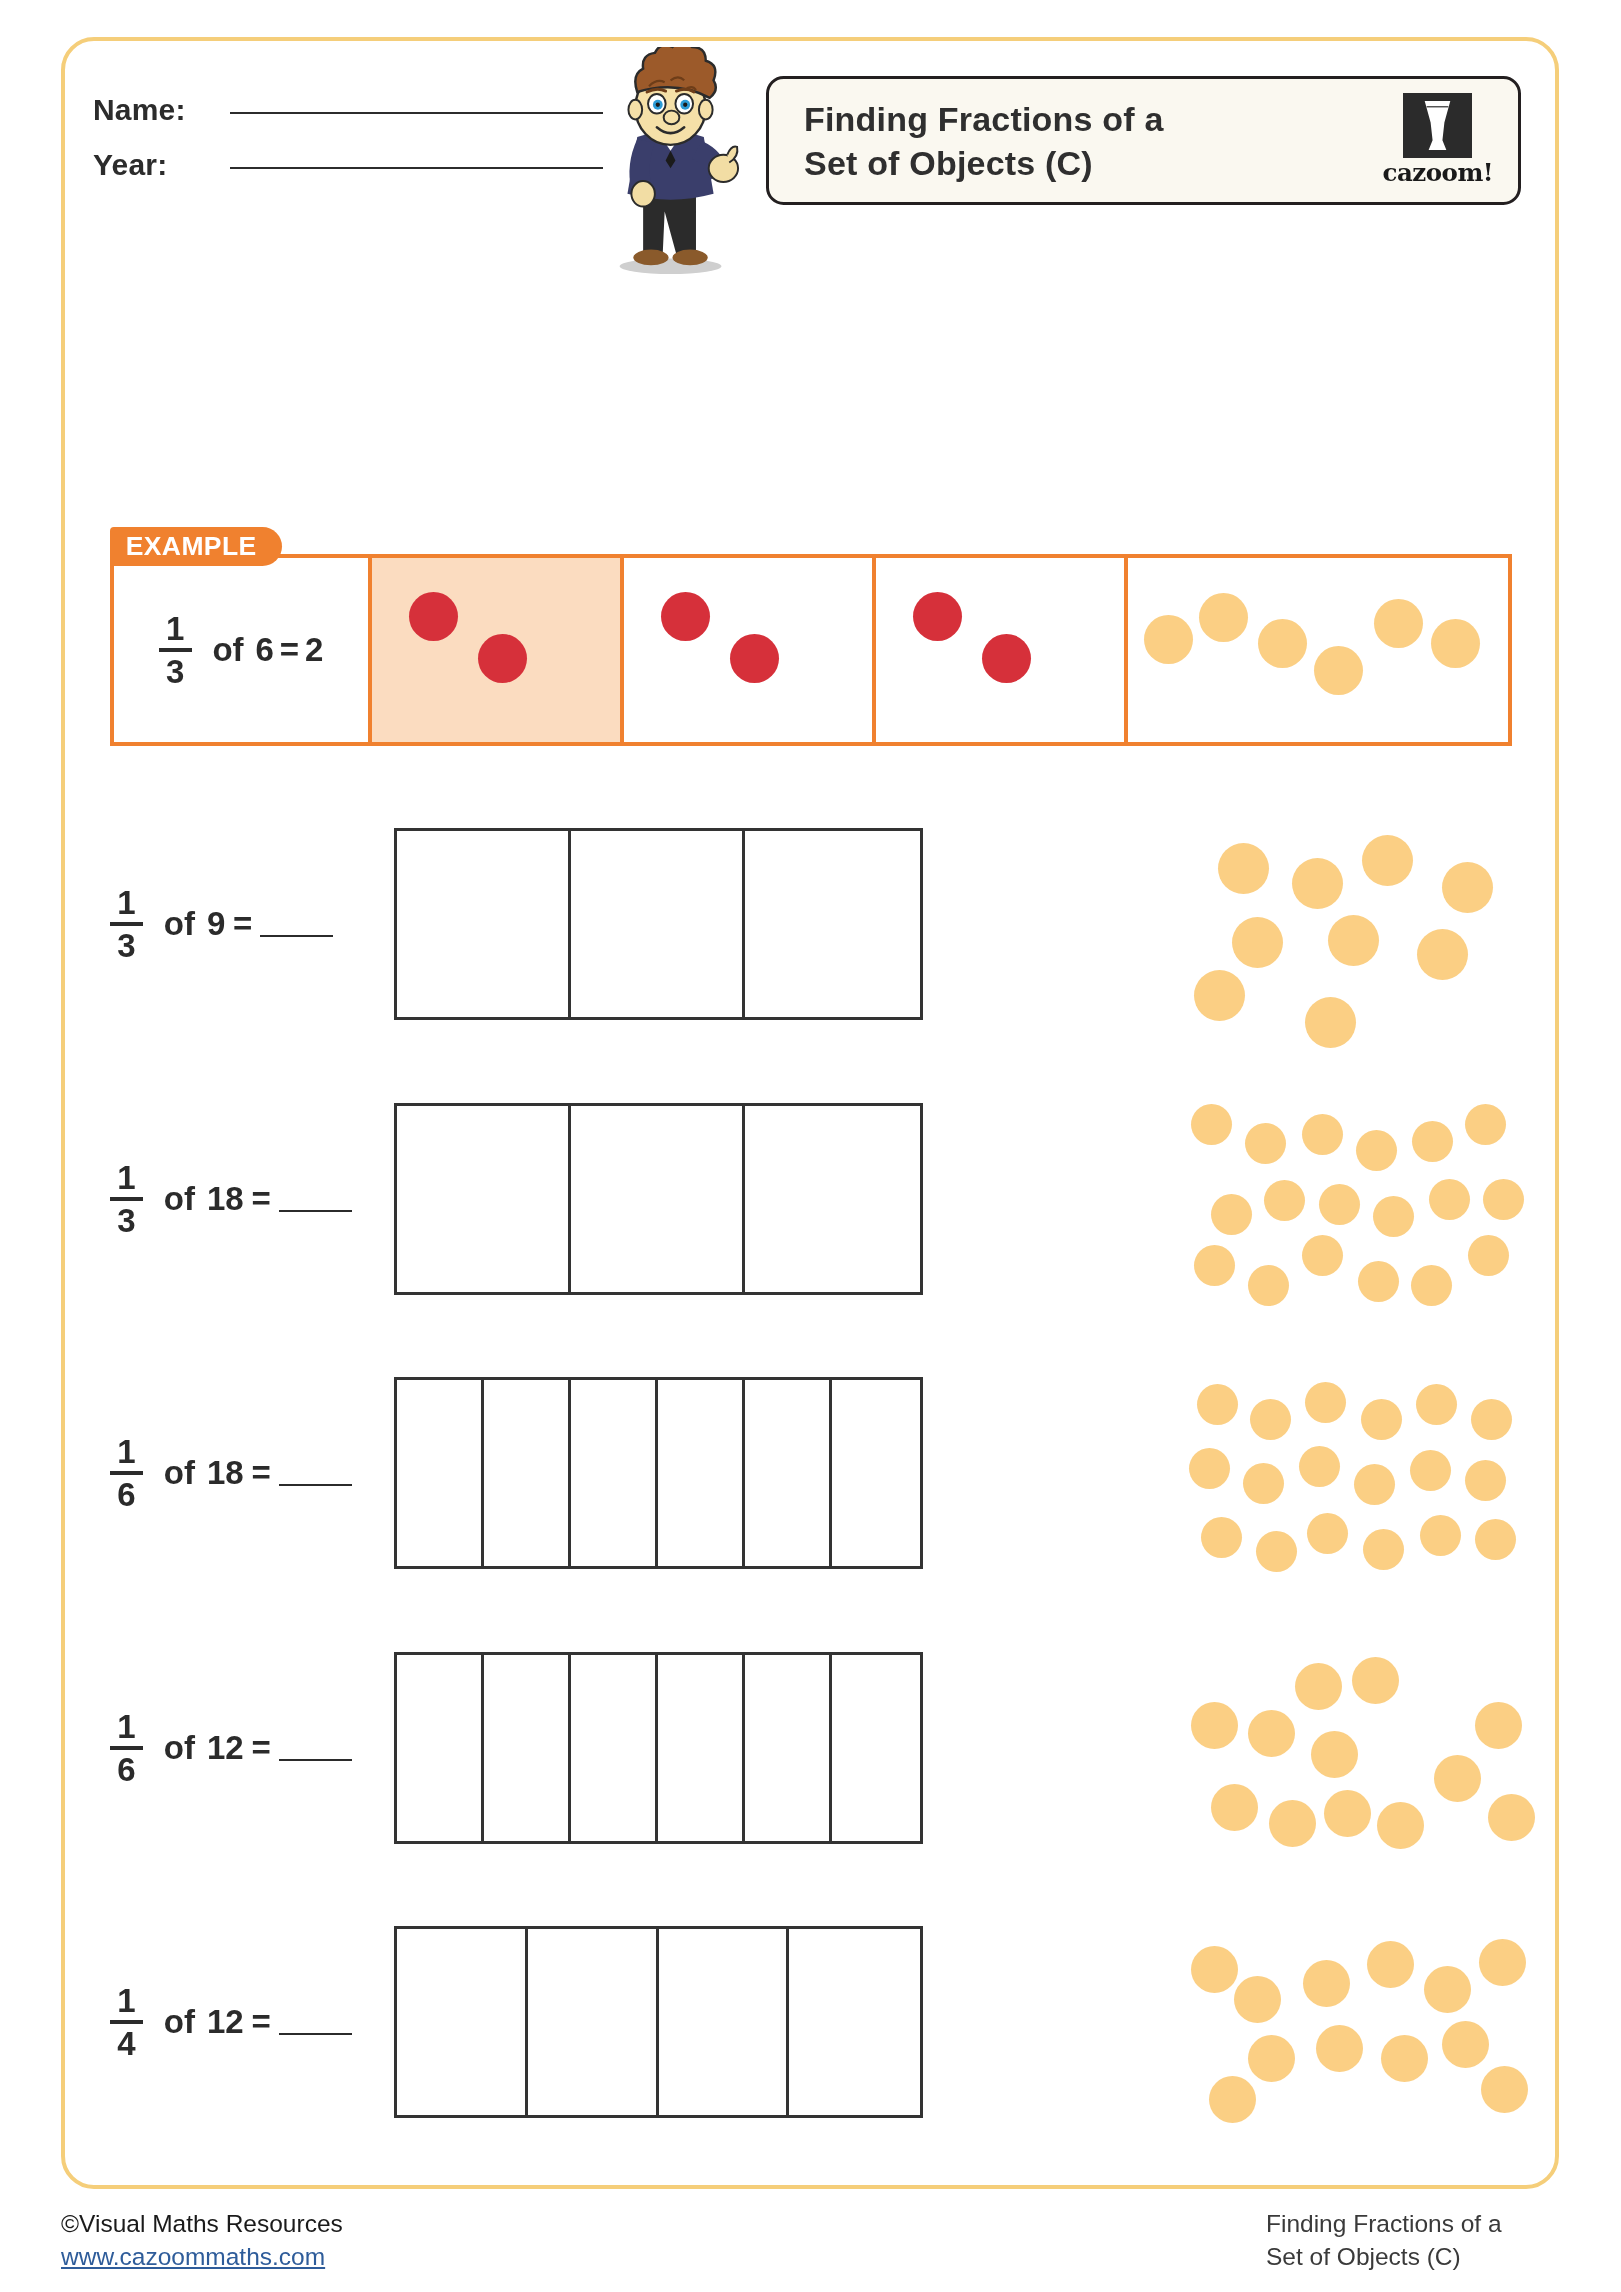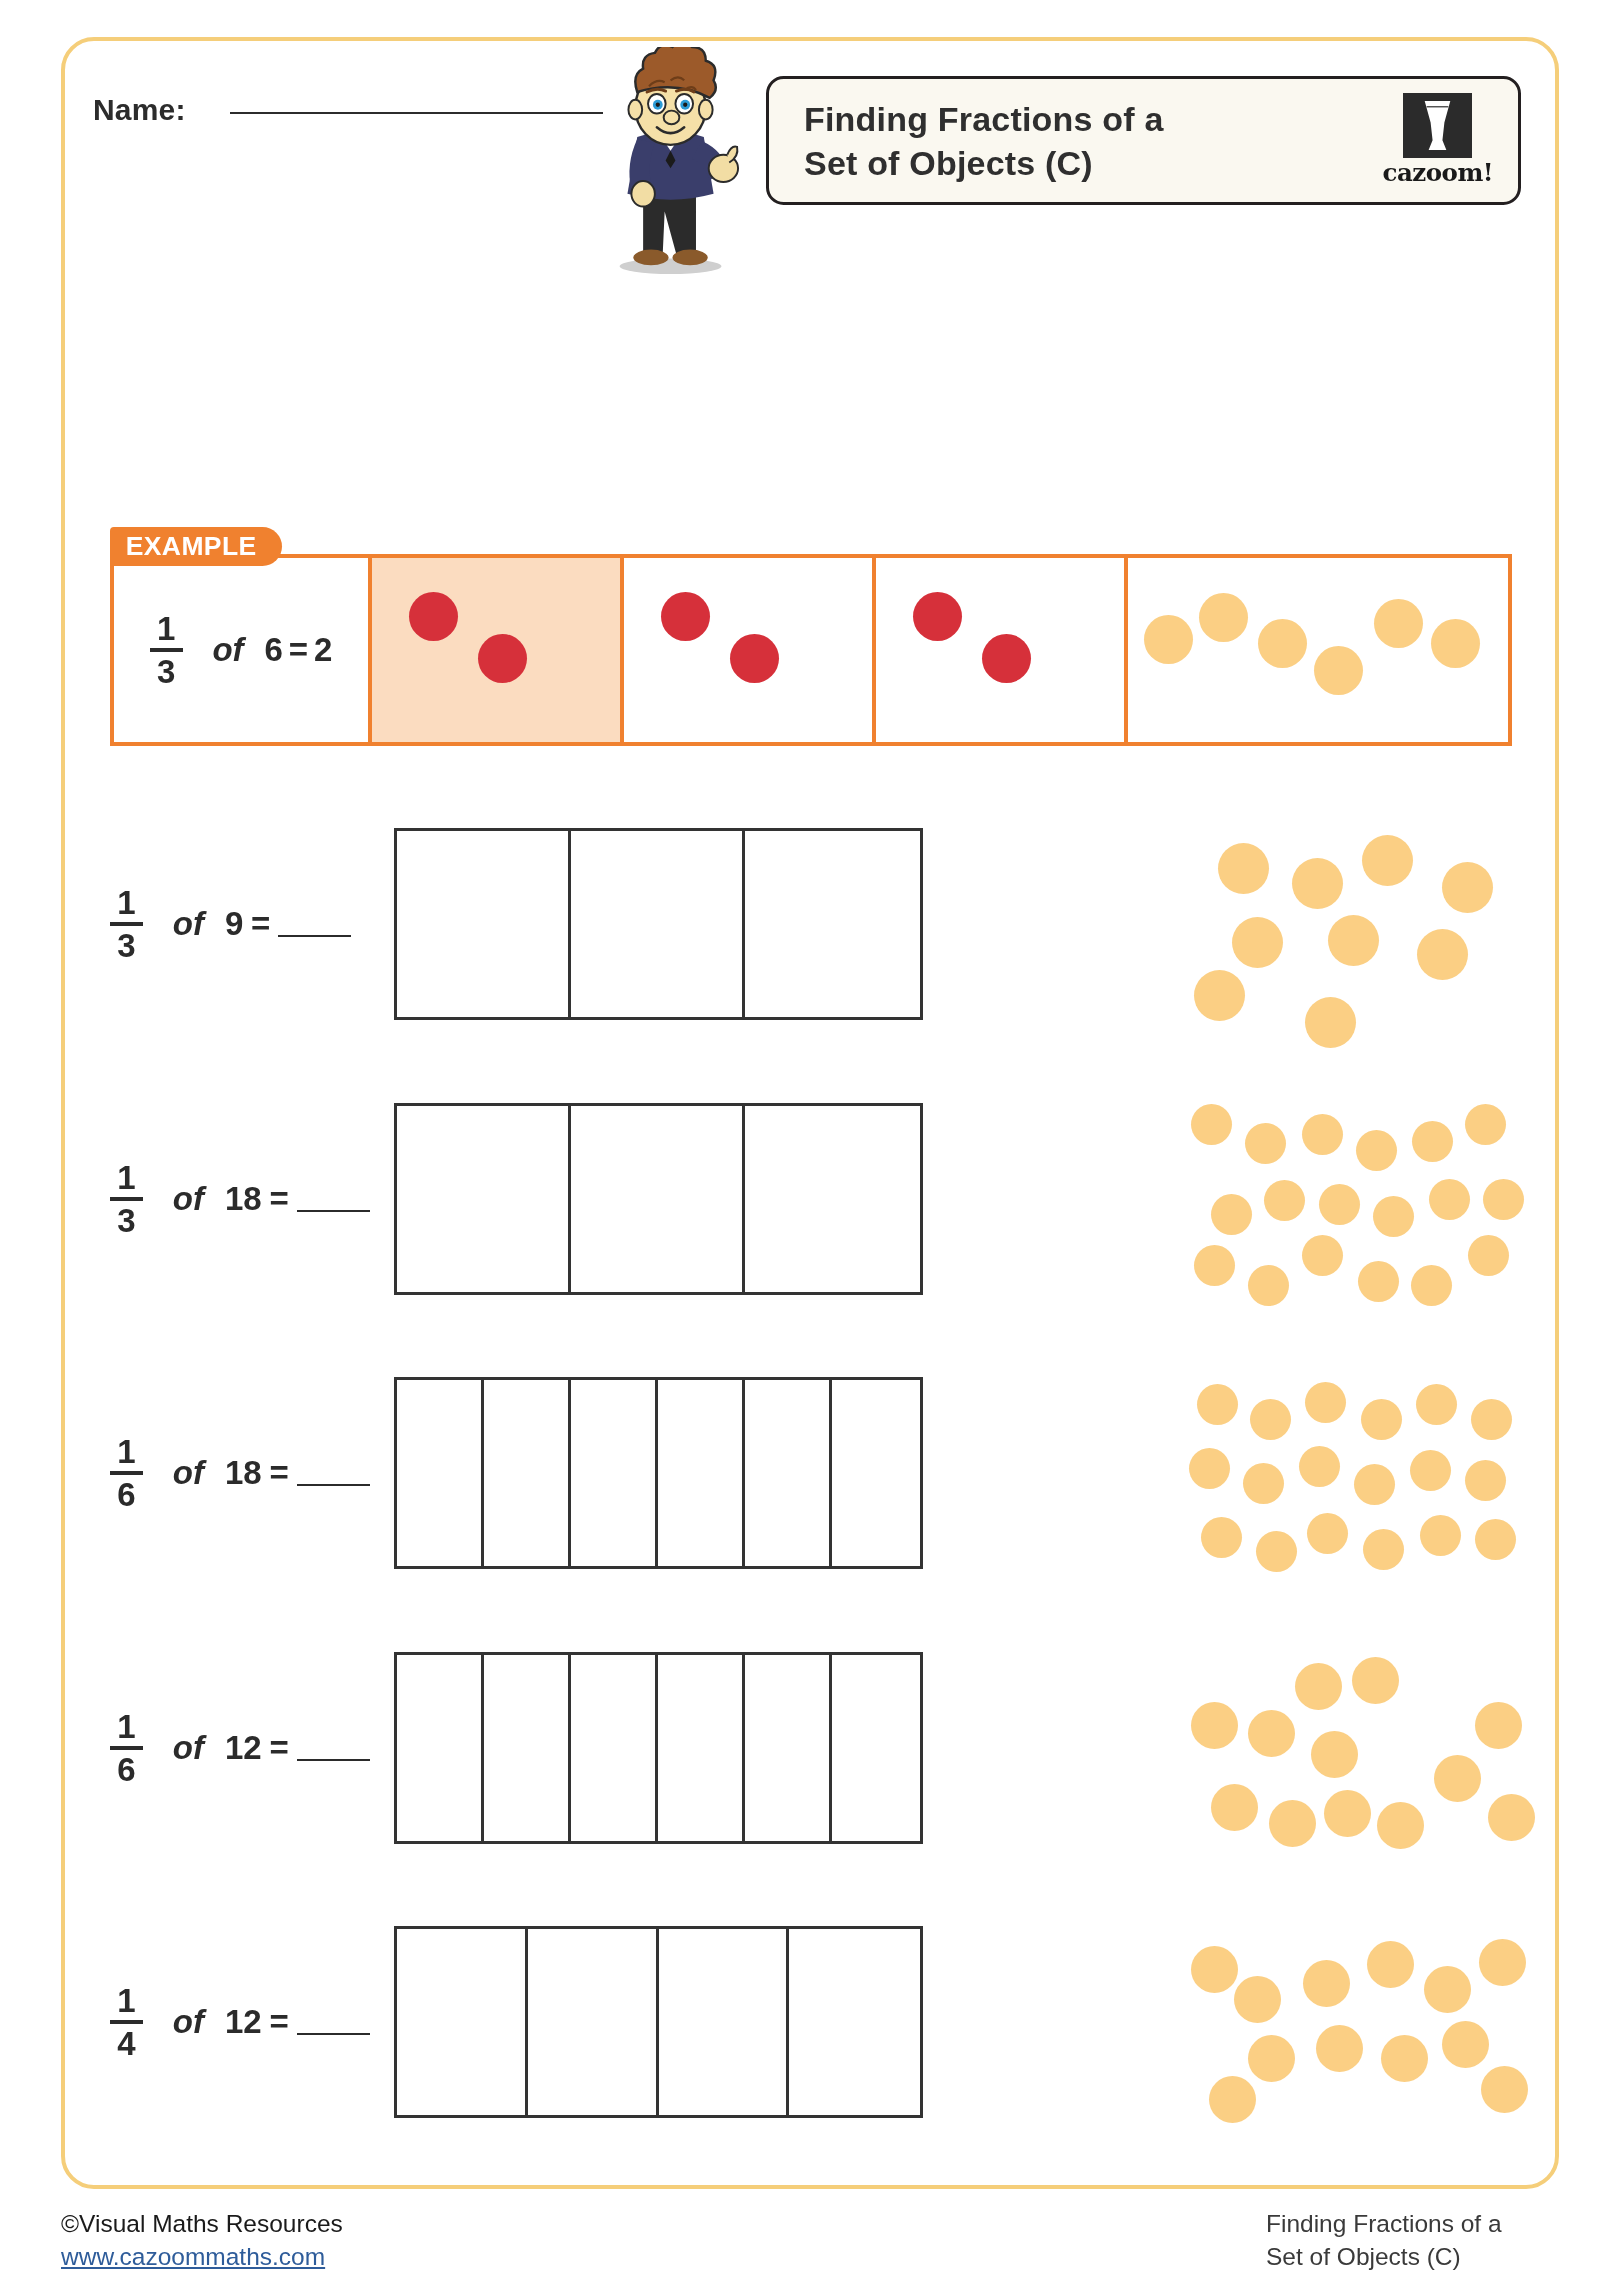--- a/index.html
+++ b/index.html
@@ -193,21 +193,21 @@
     line-height: 1;
     margin-right: 8.8px;
   }
   .frac .num { font-size: 33px; padding-bottom: 2.9px; }
   .frac .bar-line {
     width: 33px;
     height: 3.4px;
     background: #2B2B2B;
   }
   .frac .den { font-size: 33px; padding-top: 2.9px; }
-  .expr .of { margin: 0 21px; font-style: italic; }
+  .expr .of { margin: 0 12px; }
   .ans-line {
     display: inline-block;
     width: 73px;
     border-bottom: 2.9px solid #2B2B2B;
     margin-left: 7.8px;
     position: relative;
     top: 11.8px;
   }
 
   
@@ -287,20 +287,24 @@
   }
 </style>
 </head>
 <body>
 
 <div class="page-frame"></div>
 
 <div class="header-fields">
   <div class="field-row">
     <span class="field-label">Name:</span>
+    <span class="field-rule"></span>
+  </div>
+  <div class="field-row">
+    <span class="field-label">Year:</span>
     <span class="field-rule"></span>
   </div>
 </div>
 
 <div class="mascot">
   <svg viewBox="0 0 175 235" width="172" height="230">
 
     <ellipse cx="86" cy="224" rx="52" ry="8" fill="#CFCFCF"></ellipse>
 
     <path d="M58 150 L58 212 L78 212 L80 168 L92 212 L112 212 L112 150 Z" fill="#2B2B2B"></path>

